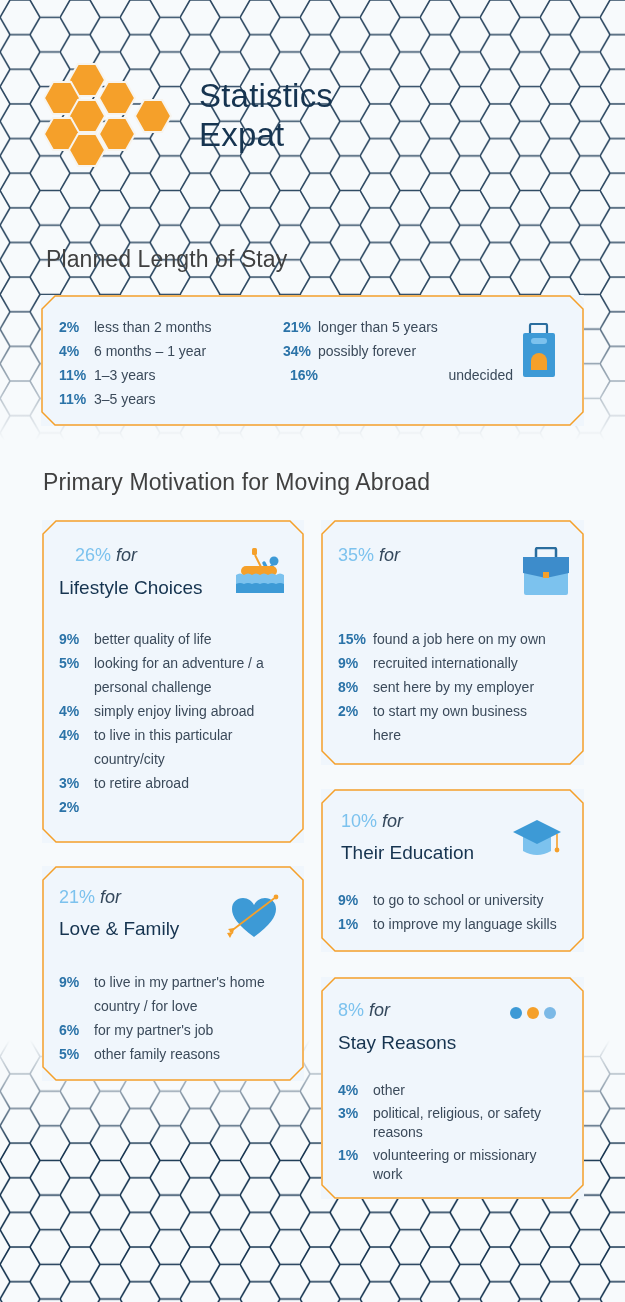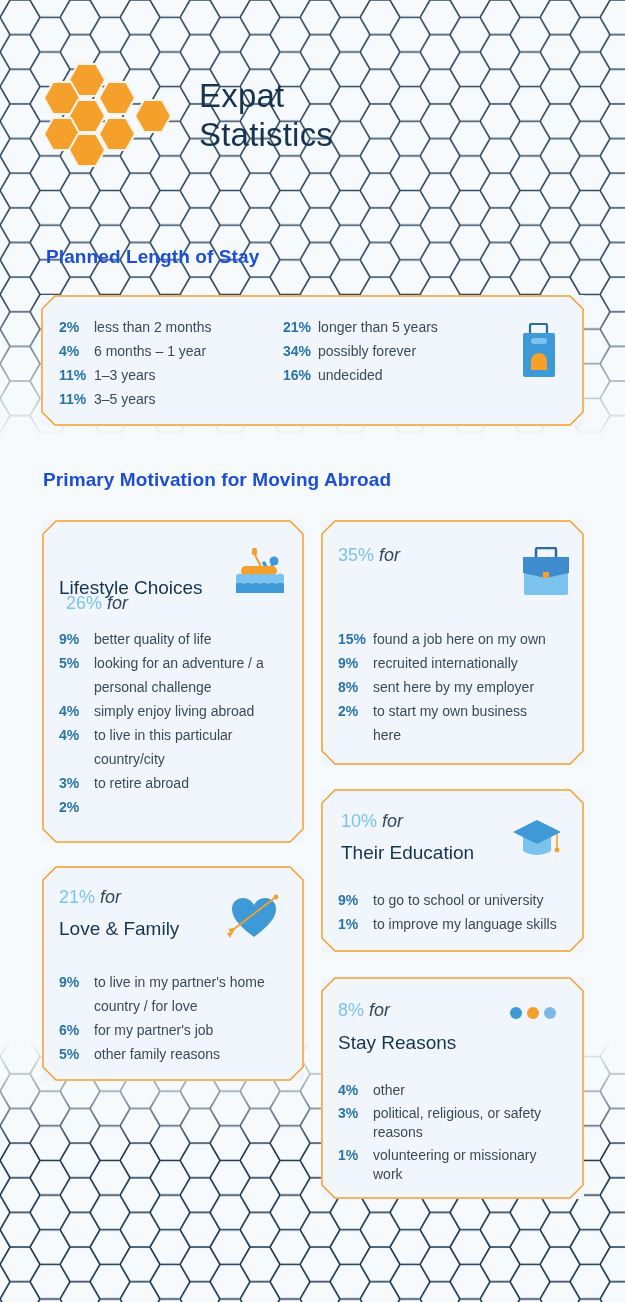--- a/index.html
+++ b/index.html
@@ -19,21 +19,21 @@
 
     .logo { position: absolute; left: 44px; top: 62px; width: 132px; height: 106px; }
     .title {
       position: absolute; left: 199px; top: 76px;
       font-size: 33px; line-height: 39px; color: #163450; font-weight: normal;
       letter-spacing: 0.2px;
     }
     .title span { display: block; }
 
     .h2 {
-      position: absolute; font-size: 19px; color: #1d4ed8; font-weight: bold;
+      position: absolute; font-size: 23px; color: #404040; font-weight: normal;
       letter-spacing: 0.1px;
     }
 
     .box {
       position: absolute;
       background: #f0f6fc;
     }
     .box .frame { position: absolute; left: 0; top: 0; width: 100%; height: 100%; pointer-events: none; }
 
     .row { position: absolute; font-size: 14px; line-height: 24px; color: #3b4a5a; display: flex; }
@@ -102,22 +102,22 @@
       <polygon points="64,20 82,20 91,36 82,52 64,52 55,36"></polygon>
       <polygon points="34,38 52,38 61,54 52,70 34,70 25,54"></polygon>
       <polygon points="4,56 22,56 31,72 22,88 4,88 -5,72" transform="translate(5,0)"></polygon>
       <polygon points="64,56 82,56 91,72 82,88 64,88 55,72"></polygon>
       <polygon points="94,38 112,38 121,54 112,70 94,70 85,54" transform="translate(6,0)"></polygon>
       <polygon points="34,74 52,74 61,90 52,106 34,106 25,90" transform="translate(0,-2)"></polygon>
     </g>
   </svg>
 
   <div class="title">
+    <span>Statistics</span>
     <span>Expat</span>
-    <span>Statistics</span>
   </div>
 
   <div class="h2" style="left:46px; top:246px;">Planned Length of Stay</div>
 
   <div class="box" style="left:41px; top:295px; width:543px; height:131px;">
     <svg class="frame" viewBox="0 0 543 131" preserveAspectRatio="none">
       <polygon points="14,1 529,1 542,14 542,117 529,130 14,130 1,117 1,14" fill="none" stroke="#f5a02a" stroke-width="1.5"></polygon>
     </svg>
     <div class="row" style="left:18px; top:20px; width:230px;">
       <span class="pct">2%</span>
@@ -136,39 +136,39 @@
       <span class="lbl">3–5 years</span>
     </div>
     <div class="row" style="left:242px; top:20px; width:230px;">
       <span class="pct">21%</span>
       <span class="lbl">longer than 5 years</span>
     </div>
     <div class="row" style="left:242px; top:44px; width:230px;">
       <span class="pct">34%</span>
       <span class="lbl">possibly forever</span>
     </div>
-    <div class="row" style="left:242px; top:68px; width:230px;">
+    <div class="row" style="left:242px; top:68px; width:230px;text-align:right;">
       <span class="pct">16%</span>
       <span class="lbl">undecided</span>
     </div>
     <svg class="icon" style="left:480px; top:28px;" width="36" height="56" viewBox="0 0 36 56">
       <rect x="9" y="1" width="17" height="12" rx="1.5" fill="none" stroke="#2a6d9e" stroke-width="2.2"></rect>
       <rect x="2" y="10" width="32" height="44" rx="2" fill="#3d9ad6"></rect>
       <rect x="10" y="15" width="16" height="6" rx="3" fill="#7cc2ee"></rect>
       <path d="M10,47 L10,38 a8,8 0 0 1 16,0 L26,47 Z" fill="#f5a02a"></path>
     </svg>
   </div>
 
   <div class="h2" style="left:43px; top:469px;">Primary Motivation for Moving Abroad</div>
 
   <div class="box" style="left:42px; top:520px; width:262px; height:323px;">
     <svg class="frame" viewBox="0 0 262 323" preserveAspectRatio="none">
       <polygon points="14,1 248,1 261,14 261,309 248,322 14,322 1,309 1,14" fill="none" stroke="#f5a02a" stroke-width="1.5"></polygon>
     </svg>
-    <div class="card-head-pct" style="left:24px; top:25px;margin-top:48px;">
+    <div class="card-head-pct" style="left:33px; top:25px;">
       <span>26%</span>
       <i>for</i>
     </div>
     <div class="card-head-title" style="left:17px; top:57px;">Lifestyle Choices</div>
     <svg class="icon" style="left:193px; top:27px;" width="54" height="48" viewBox="0 0 54 48">
       <rect x="17" y="1" width="5" height="7" rx="1.5" fill="#f5a02a"></rect>
       <path d="M20,8 L27,22" stroke="#f5a02a" stroke-width="2"></path>
       <circle cx="39" cy="14" r="4.5" fill="#3d9ad6"></circle>
       <path d="M29,16 L33,24 L36,20" stroke="#3d9ad6" stroke-width="3.5" fill="none" stroke-linecap="round"></path>
       <path d="M30,27 L37,20" stroke="#3d9ad6" stroke-width="4" stroke-linecap="round"></path>

